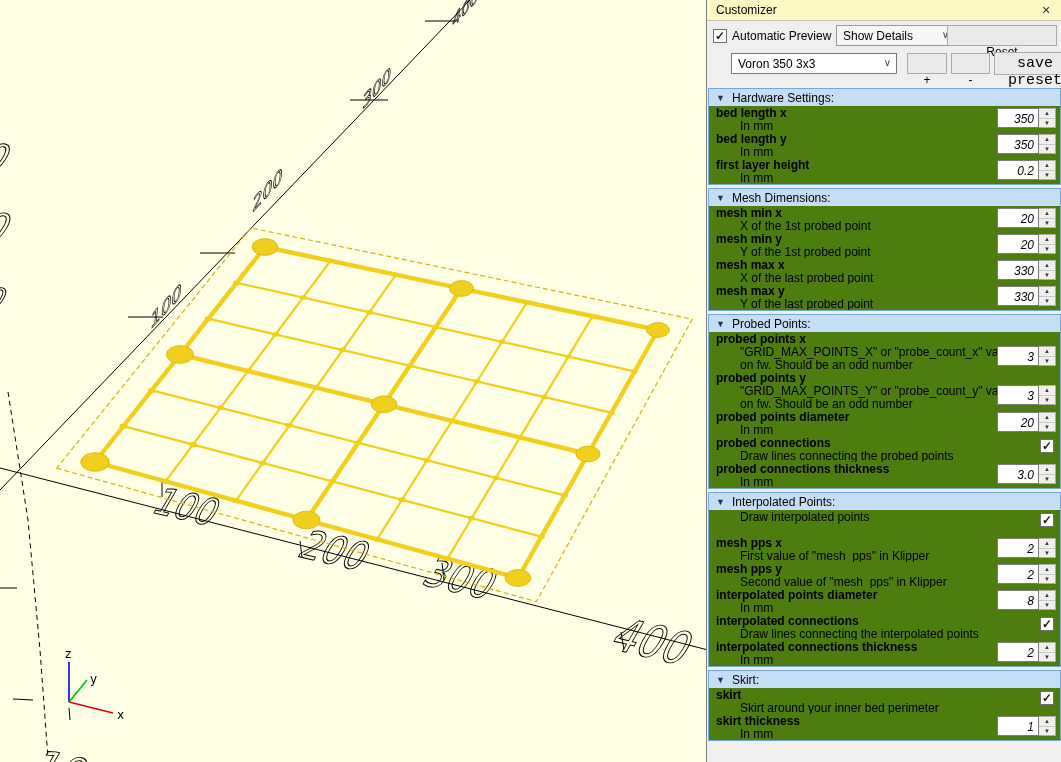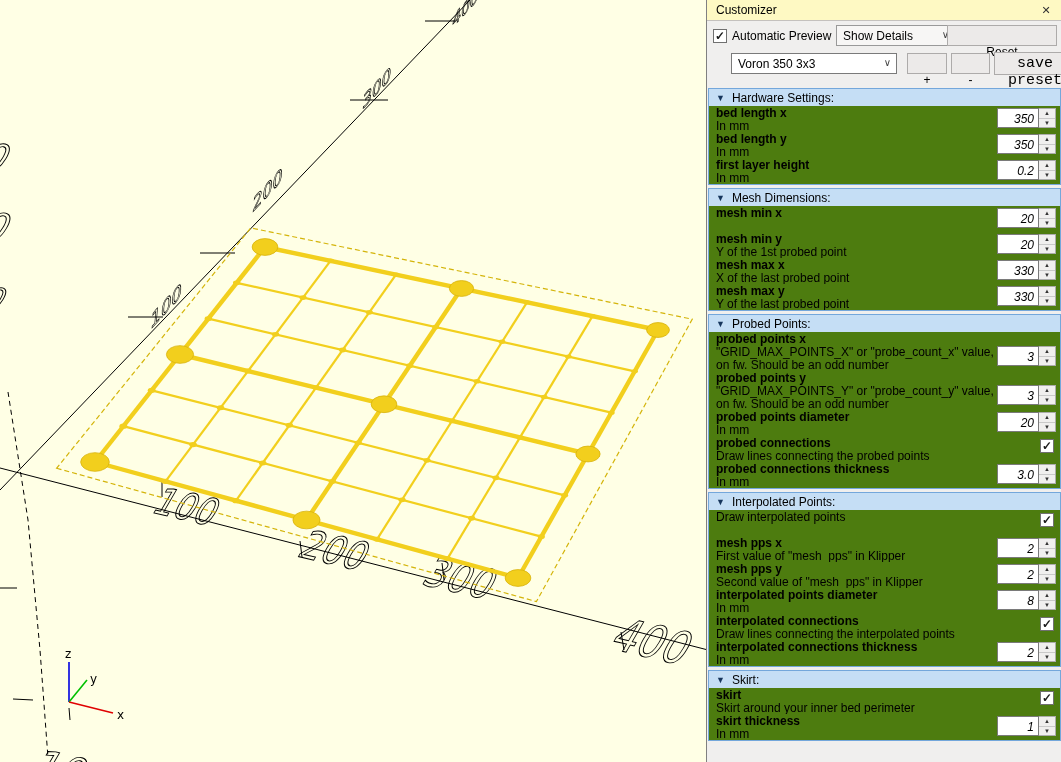--- a/index.html
+++ b/index.html
@@ -33,21 +33,21 @@
   #minus-btn{left:224px;top:1px;width:39px;}
   #save-preset-btn{left:267px;top:0;width:82px;height:23px;font-size:15px;padding-top:2px;font-family:Liberation Mono, monospace;}
   #sections{position:absolute;left:1px;top:88px;width:353px;}
   .section{border:1px solid #74A7DB;margin-bottom:3px;}
   .sec-head{height:17px;background:#C5DEF5;display:flex;align-items:center;padding-left:7px;}
   .sec-head .tri{font-size:9px;color:#17365D;margin-right:7px;}
   .sec-body{background:#4d7c0f;}
   .param{position:relative;height:26px;box-sizing:border-box;padding:1px 6px 0 7px;overflow:hidden;}
   .param.wrap{height:39px;}
   .pname{font-weight:bold;font-size:12px;line-height:13px;white-space:nowrap;}
-  .pdesc{font-size:12px;line-height:13px;white-space:nowrap;}
+  .pdesc{font-size:12px;line-height:13px;white-space:nowrap;margin-left:24px;}
   .param.wrap .pdesc{white-space:normal;width:316px;}
   .spin{position:absolute;right:4px;top:2px;height:20px;display:flex;}
   .param.wrap .spin{top:14px;}
   .sval{box-sizing:border-box;width:42px;height:20px;background:#fff;border:1px solid #7A7A7A;
         text-align:right;padding:3px 4px 0 0;font-size:12px;font-style:italic;}
   .sbtns{box-sizing:border-box;width:17px;height:20px;border:1px solid #ACACAC;border-left-width:0;
          background:#F0EFEE;display:flex;flex-direction:column;}
   .sbtns div{flex:1;font-size:6px;line-height:9px;text-align:center;color:#333;}
   .sbtns .sup{border-bottom:1px solid #C9C9C9;}
   .pcheck{position:absolute;right:6px;top:3px;}
@@ -247,20 +247,21 @@
           </div>
         </div>
         <div class="section">
           <div class="sec-head">
             <span class="tri">▼</span>
             <span>Mesh Dimensions:</span>
           </div>
           <div class="sec-body">
             <div class="param">
               <div class="pname">mesh min x</div>
+              <div class="pdesc">X of the 1st probed point</div>
               <div class="spin">
                 <div class="sval">20</div>
                 <div class="sbtns">
                   <div class="sup">▲</div>
                   <div class="sdn">▼</div>
                 </div>
               </div>
             </div>
             <div class="param">
               <div class="pname">mesh min y</div>

